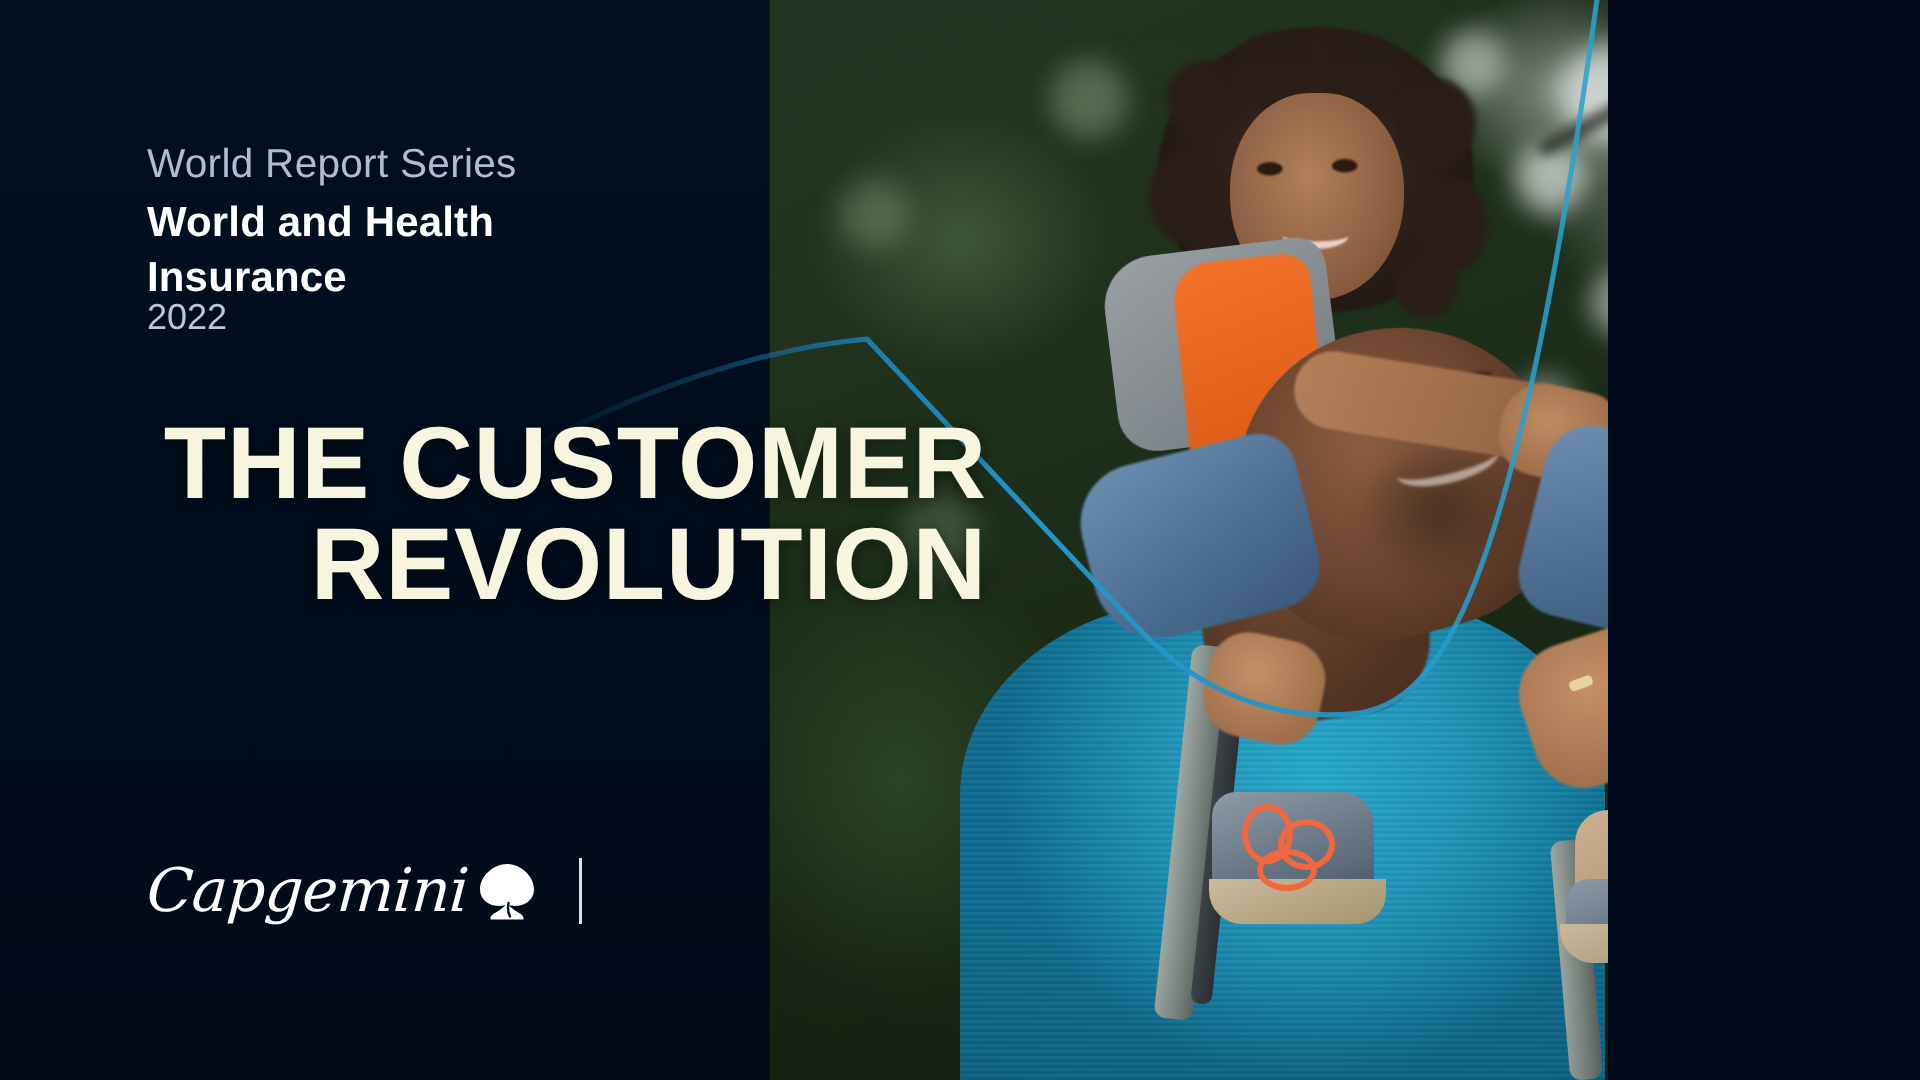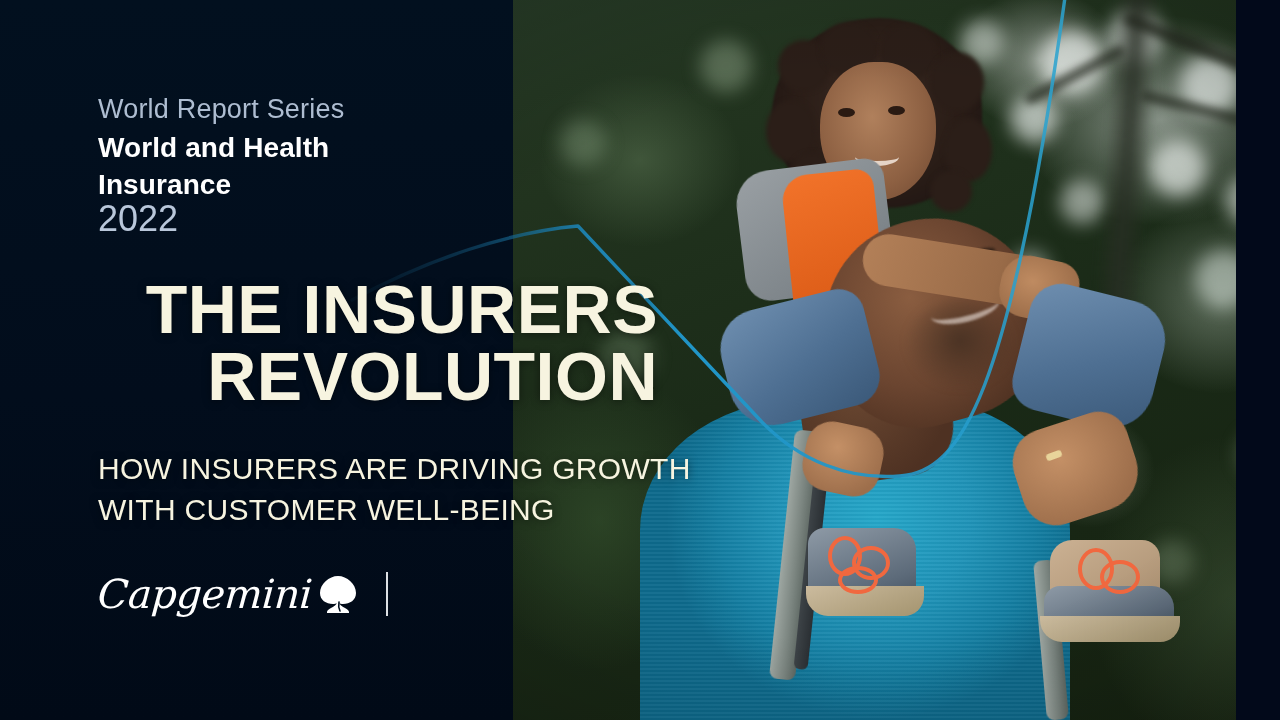--- a/index.html
+++ b/index.html
@@ -2,21 +2,21 @@
 <html><head>
 <meta charset="utf-8">
 <title>The Wellness Revolution</title>
 <style>
   * { margin:0; padding:0; box-sizing:border-box; }
   html,body { width:1280px; height:720px; overflow:hidden; background:#02091a; }
   body { font-family:"Liberation Sans", sans-serif; }
 
   .slide {
     position:relative;
-    width:1236px; height:720px;
+    width:1072px; height:720px;
     overflow:hidden;
     background:#02091a;
   }
 
   
   .photo {
     position:absolute; left:0; top:0; width:1280px; height:720px;
     background:
       radial-gradient(ellipse 200px 150px at 1160px 120px, rgba(225,232,228,.55), rgba(225,232,228,0) 70%),
       radial-gradient(ellipse 120px 100px at 1040px 60px,  rgba(235,240,236,.50), rgba(235,240,236,0) 70%),
@@ -193,21 +193,21 @@
     color:#aebdd1; font-size:27px; font-weight:400; letter-spacing:.2px;
     line-height:1.18;
   }
   .eyebrow-strong {
     position:absolute; left:98px; top:130px;
     color:#ffffff; font-size:28px; font-weight:700; letter-spacing:.1px;
     line-height:1.32; max-width:330px;
   }
   .eyebrow-year {
     position:absolute; left:98px; top:198px;
-    color:#b9c7da; font-size:36px; font-weight:400;
+    color:#b9c7da; font-size:24px; font-weight:400;
   }
 
   .title {
     position:absolute; left:0; top:276px; width:680px;
     color:#f7f4e0; font-size:68px; font-weight:700;
     letter-spacing:.5px; line-height:.98; text-align:right;
     padding-right:22px;
     text-shadow:0 1px 10px rgba(0,0,0,.45);
     white-space:pre-line;
   }
@@ -341,24 +341,22 @@
         <stop offset="1.00" stop-color="#2ba3cf" stop-opacity="0.85"></stop>
       </linearGradient>
     </defs>
     <path d="M 352,300 C 430,258 510,232 578,226 L 578,226 L 760,420 C 800,462 850,480 900,476 C 960,472 1010,400 1066,-10" fill="none" stroke="url(#curveGrad)" stroke-width="3.4" stroke-linejoin="round" stroke-linecap="round"></path>
   </svg>
 
   <div class="eyebrow">World Report Series</div>
   <div class="eyebrow-strong">World and Health Insurance</div>
   <div class="eyebrow-year">2022</div>
 
-  <h1 class="title">THE INSURERS
+  <h1 class="title">THE CUSTOMER
 REVOLUTION</h1>
-  <p class="subtitle">HOW INSURERS ARE DRIVING GROWTH
-WITH CUSTOMER WELL-BEING</p>
 
   <div class="logo-lockup">
     <span class="capgemini-word">Capgemini</span>
     <span class="capgemini-mark">
       <svg viewBox="0 0 44 42" width="44" height="42">
         <path d="M22 3 C31 3 40 11 40 20 C40 27 34 31 27 31 C25.5 31 24 30.7 23 30.2
                  C23 30.2 25 33 29 35 C31.5 36.3 33 37.6 33 39 L33 40 L11 40 L11 39
                  C11 37.6 12.5 36.3 15 35 C19 33 21 30.2 21 30.2 C20 30.7 18.5 31 17 31
                  C10 31 4 27 4 20 C4 11 13 3 22 3 Z" fill="#ffffff"></path>
         <path d="M23 29 C23 29 22 34 24 38" fill="none" stroke="#02101f" stroke-width="1.6" stroke-linecap="round"></path>

